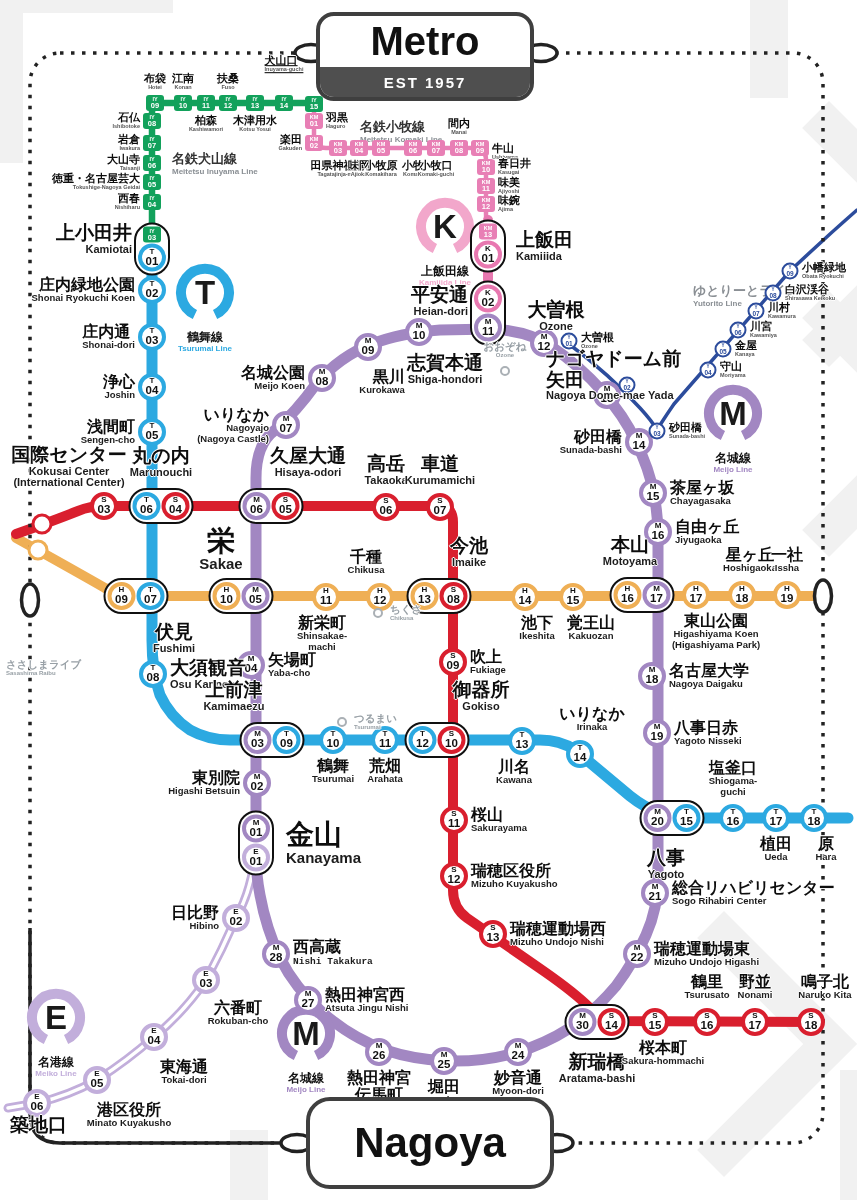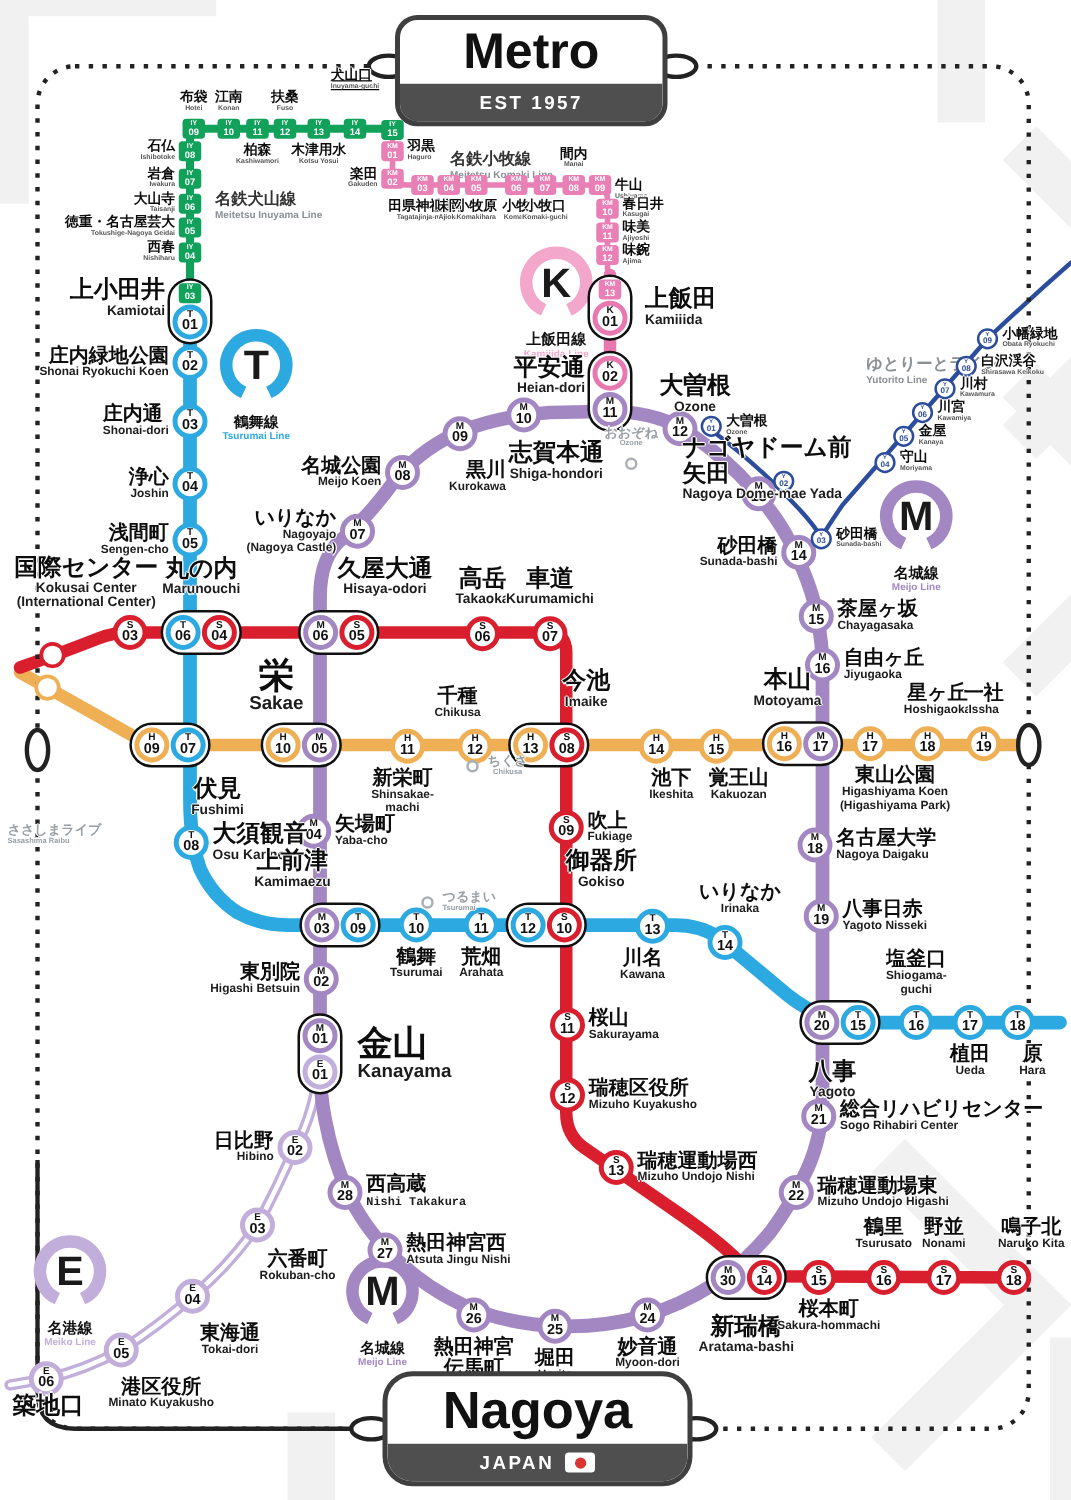--- a/index.html
+++ b/index.html
@@ -1198,21 +1198,21 @@
       <div class="st" style="left: 505px; top: 371px;">
         <div class="jrc"></div>
       </div>
       <div class="lbl jr" style="left: 505px; top: 359px; transform: translate(-50%, -100%); text-align: center;">
         <div class="j">おおぞね</div>
         <div class="e">Ozone</div>
       </div>
       <div class="st" style="left: 378px; top: 613px;">
         <div class="jrc"></div>
       </div>
-      <div class="lbl jr" style="left: 390px; top: 613px; transform: translate(0px, -50%); text-align: center;">
+      <div class="lbl jr" style="left: 390px; top: 613px; transform: translate(0px, -50%); text-align: left;">
         <div class="j">ちくさ</div>
         <div class="e">Chikusa</div>
       </div>
       <div class="st" style="left: 342px; top: 722px;">
         <div class="jrc"></div>
       </div>
       <div class="lbl jr" style="left: 354px; top: 722px; transform: translate(0px, -50%); text-align: left;">
         <div class="j">つるまい</div>
         <div class="e">Tsurumai</div>
       </div>
@@ -1267,20 +1267,14 @@
 
   <div class="titlebox" id="metro-box">
     <div class="tb-title">Metro</div>
     <div class="tb-band">
       <span>EST 1957</span>
     </div>
   </div>
 
   <div class="titlebox" id="nagoya-box">
     <div class="tb-title">Nagoya</div>
-    <div class="tb-band">
-      <span>JAPAN</span>
-      <span class="flag">
-          <i></i>
-        </span>
-    </div>
   </div>
 </div>
 
 </body></html>

